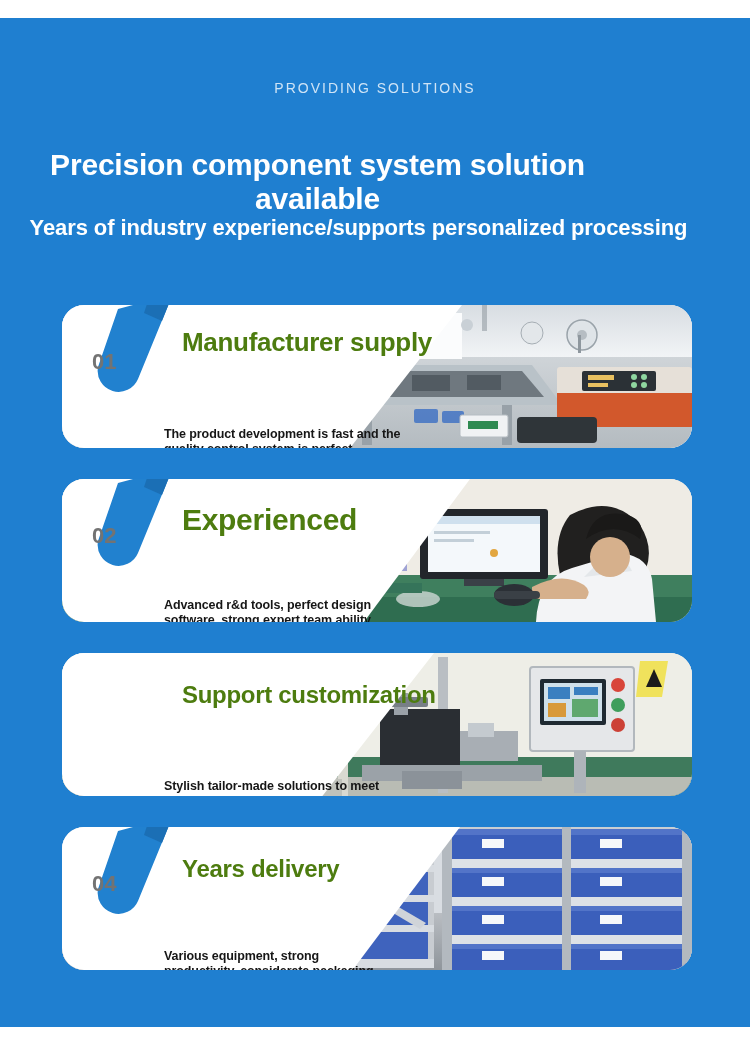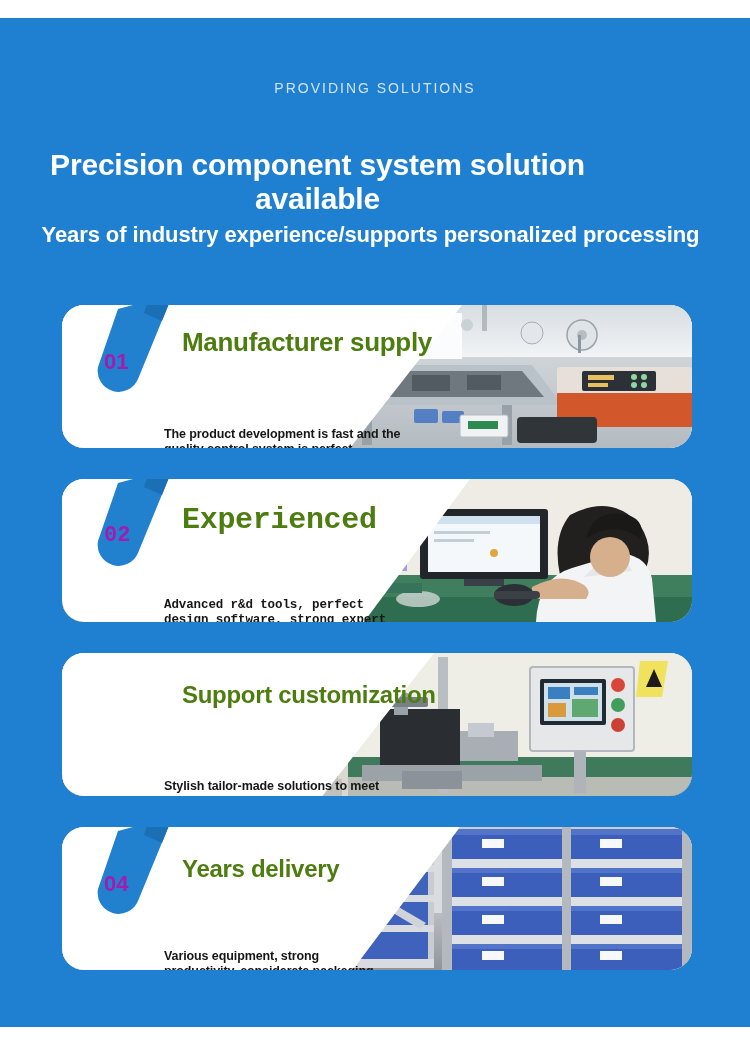--- a/index.html
+++ b/index.html
@@ -20,31 +20,31 @@
   
   .eyebrow{
     position:absolute;left:0;top:80px;width:750px;text-align:center;
     font-size:14px;letter-spacing:2.0px;color:#cfe4f6;font-weight:400;
   }
   .headline{
     position:absolute;left:0;top:148px;width:635px;text-align:center;
     font-size:30px;font-weight:700;color:#ffffff;letter-spacing:-0.2px;
   }
   .subheadline{
-    position:absolute;left:0;top:222px;width:717px;text-align:center;
-    font-size:22px;font-weight:700;color:#ffffff;letter-spacing:-0.1px;padding-left:12px;
+    position:absolute;left:0;top:215px;width:717px;text-align:center;
+    font-size:22px;font-weight:700;color:#ffffff;letter-spacing:-0.1px;
   }
 
   
   .card{
     position:absolute;left:62px;width:630px;height:143px;
     border-radius:22px;overflow:hidden;background:#dfe6ea;
   }
   .card.c1{top:305px;}
-  .card.c2{top:479px;font-family:Liberation Mono, monospace;}
+  .card.c2{top:479px;}
   .card.c3{top:653px;}
   .card.c4{top:827px;}
 
   
   .photo{position:absolute;inset:0;overflow:hidden;}
   .photo svg{position:absolute;right:0;top:0;height:100%;width:100%;}
 
   
   .panel{
     position:absolute;left:0;top:0;height:100%;width:400px;
@@ -53,22 +53,22 @@
   }
   .card.c1 .panel{width:400px;clip-path:polygon(0 0,100% 0,72% 100%,0 100%);}
   .card.c2 .panel{width:408px;clip-path:polygon(0 0,100% 0,74% 100%,0 100%);}
   .card.c3 .panel{width:372px;clip-path:polygon(0 0,100% 0,70% 100%,0 100%);}
   .card.c4 .panel{width:398px;clip-path:polygon(0 0,100% 0,73% 100%,0 100%);}
 
   
   .badge{position:absolute;left:30px;top:-4px;width:86px;height:104px;}
   .badge svg{display:block;}
   .badge .num{
-    position:absolute;left:12px;top:48px;
-    font-size:22px;font-weight:700;color:#a21caf;letter-spacing:0px;
+    position:absolute;left:0;top:48px;
+    font-size:22px;font-weight:700;color:#737373;letter-spacing:0px;
   }
 
   
   .card-title{
     position:absolute;left:96px;font-weight:700;color:#4d7c0f;
     letter-spacing:-0.3px;white-space:nowrap;margin-left:24px;
   }
   .card-body{
     position:absolute;left:102px;font-weight:700;color:#161616;
     font-size:12.5px;line-height:14.5px;letter-spacing:-0.1px;margin-top:44px;

